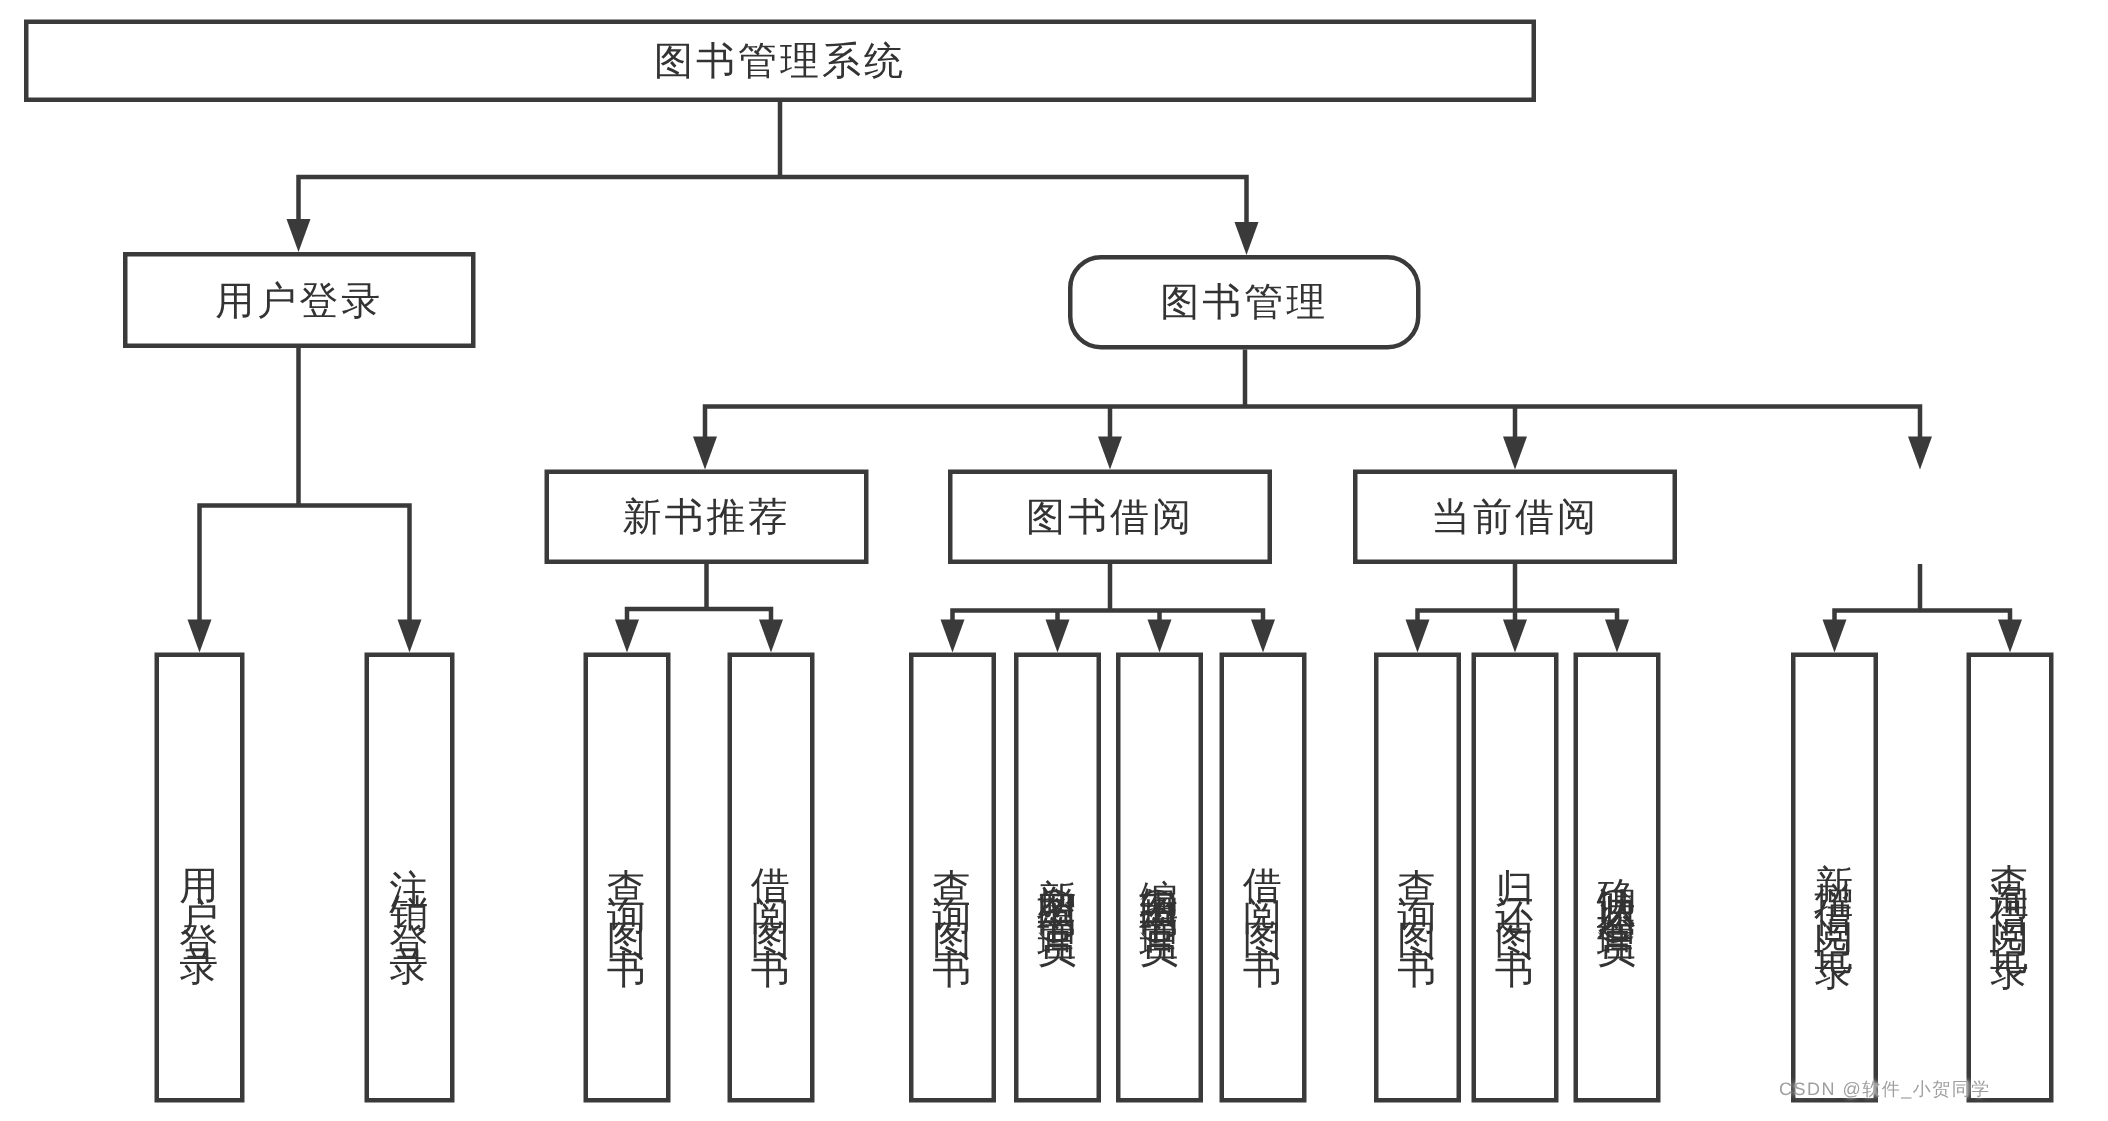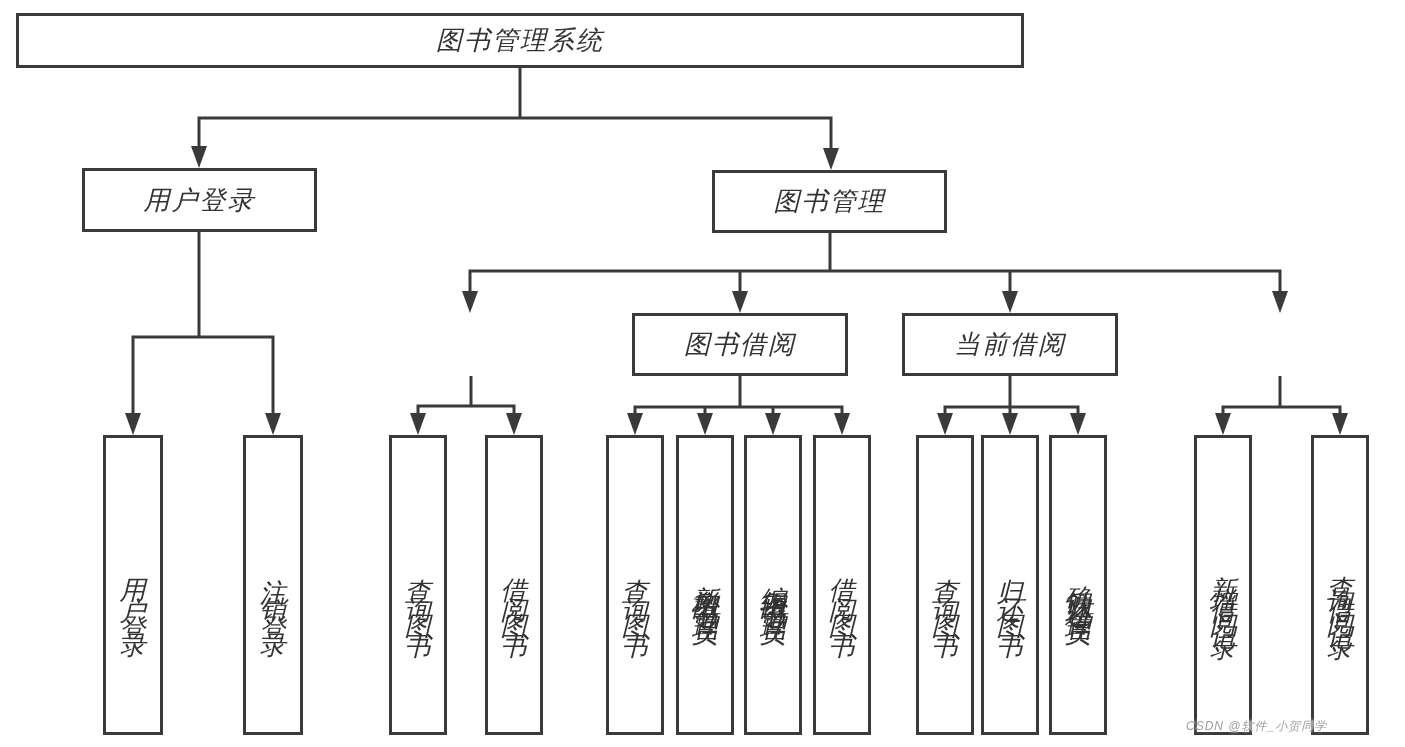--- a/index.html
+++ b/index.html
@@ -10,21 +10,20 @@
   }
   * { box-sizing: border-box; margin: 0; padding: 0; }
   html, body { background: var(--background); }
   body { font-family: "Liberation Sans", sans-serif; }
   .canvas {
     position: relative;
     width: 1405px;
     height: 747px;
     background: var(--background);
     overflow: hidden;
-    font-style: italic;
   }
   .connectors {
     position: absolute;
     left: 0; top: 0;
     width: 1405px; height: 747px;
     color: var(--line);
   }
   .node {
     position: absolute;
     border: 3px solid var(--line);
@@ -45,21 +44,21 @@
     line-height: 1;
   }
   .ls4 .vtext { letter-spacing: 18px; margin-bottom: -18px; }
   .ls6 .vtext { letter-spacing: 12px; margin-bottom: -12px; }
   .ls9 .vtext { letter-spacing: 5px;  margin-bottom: -5px; }
 
   
   .n-root { left: 16px;  top: 13px;  width: 1008px; height: 55px; }
   
   .n-user-login { left: 82px;  top: 168px; width: 235px; height: 64px; }
-  .n-book-mgmt  { left: 712px; top: 170px; width: 235px; height: 63px; }
+  .n-book-mgmt  { left: 712px; top: 170px; width: 235px; height: 63px; border-radius: 22px; }
   
   .n-l3 { top: 313px; height: 63px; width: 216px; }
   .n-new-book   { left: 363px; }
   .n-borrowing  { left: 632px; }
   .n-current    { left: 902px; }
   .n-records    { left: 1172px; }
   
   .n-leaf { top: 435px; height: 300px; width: 58px; }
   .leaf-1  { left: 103px; width: 60px; }
   .leaf-2  { left: 243px; width: 60px; }
@@ -144,20 +143,23 @@
     <span>图书管理系统</span>
   </div>
 
   <div class="node n-user-login">
     <span>用户登录</span>
   </div>
   <div class="node n-book-mgmt">
     <span>图书管理</span>
   </div>
 
+  <div class="node n-l3 n-new-book">
+    <span>新书推荐</span>
+  </div>
   <div class="node n-l3 n-borrowing">
     <span>图书借阅</span>
   </div>
   <div class="node n-l3 n-current">
     <span>当前借阅</span>
   </div>
 
   <div class="node n-leaf vnode ls4 leaf-1">
     <span class="vtext">用户登录</span>
   </div>

